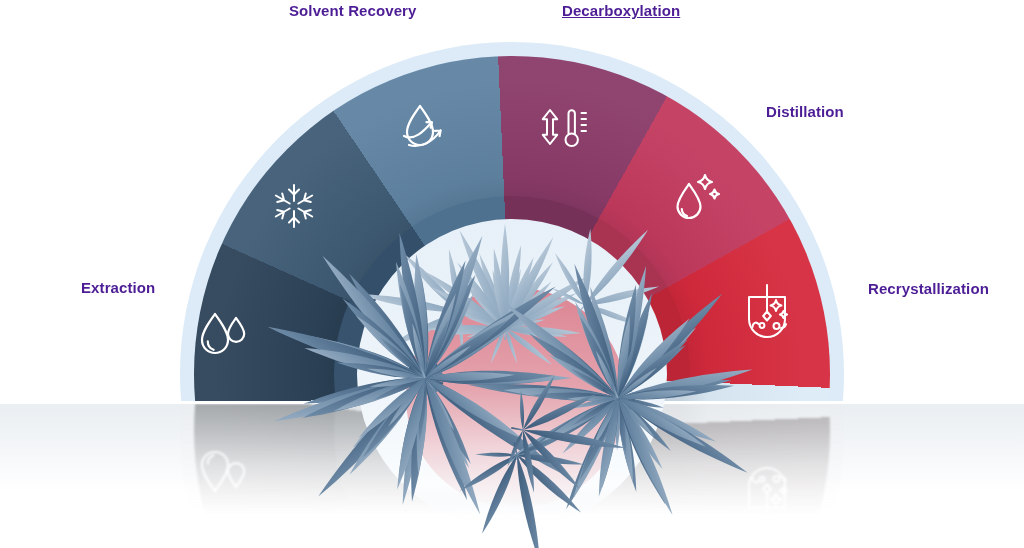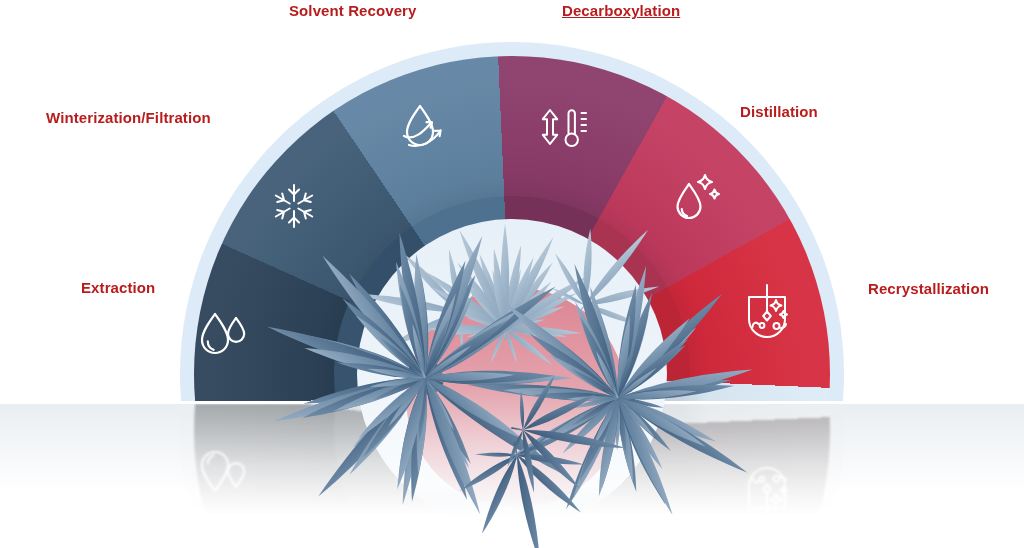--- a/index.html
+++ b/index.html
@@ -24,25 +24,25 @@
   .band{left:154px;top:154px;width:356px;height:356px;}
   .w-icon{position:absolute;}
   .w-icon svg{display:block;}
   
   .center-circle{position:absolute;left:357px;top:219px;width:310px;height:310px;border-radius:50%;
      background:linear-gradient(to bottom,#e7f0f8,#edf4fa 52%,#fbfdfe 86%,rgba(255,255,255,0));}
   .pink-circle{position:absolute;left:406px;top:288px;width:220px;height:220px;border-radius:50%;
      background:linear-gradient(to bottom,#dc8492,#e4a3ad 45%,#f0d3d8 72%,rgba(250,243,244,0));}
   .leaves{position:absolute;left:255px;top:200px;}
   
-  .lbl{position:absolute;font-size:15px;font-weight:700;color:#b91c1c;letter-spacing:0.1px;white-space:nowrap;}
+  .lbl{position:absolute;font-size:15px;font-weight:700;color:#4c1d95;letter-spacing:0.1px;white-space:nowrap;}
   .lbl-solvent{left:289px;top:2px;}
   .lbl-decarb{left:562px;top:2px;text-decoration:underline;}
   .lbl-winter{left:46px;top:109px;}
-  .lbl-distill{left:740px;top:103px;}
+  .lbl-distill{left:766px;top:103px;}
   .lbl-extract{left:43px;top:279px;margin-left:38px;}
   .lbl-recryst{left:868px;top:280px;}
 </style>
 </head>
 <body>
 
 <div class="scene">
 
   <div class="floor"></div>
   <div class="reflection" id="reflection">
@@ -216,19 +216,18 @@
     <use href="#leafShape" fill="url(#lg3)" transform="translate(363 198) rotate(45) scale(1.2)"></use>
     <use href="#leafShape" fill="url(#lg2)" transform="translate(363 198) rotate(78) scale(1.12)"></use>
     <use href="#leafShape" fill="url(#lg3)" transform="translate(363 198) rotate(120) scale(1.22)"></use>
     <use href="#leafShape" fill="url(#lg2)" transform="translate(363 198) rotate(155) scale(1.05)"></use>
 
     <use href="#leafShape" fill="url(#lg3)" transform="translate(262 255) rotate(168) scale(0.9)"></use>
     <use href="#leafShape" fill="url(#lg3)" transform="translate(268 230) rotate(100) scale(0.85)"></use>
   </svg>
 
   <div class="lbl lbl-extract">Extraction</div>
-  <div class="lbl lbl-winter">Winterization/Filtration</div>
   <div class="lbl lbl-solvent">Solvent Recovery</div>
   <div class="lbl lbl-decarb">Decarboxylation</div>
   <div class="lbl lbl-distill">Distillation</div>
   <div class="lbl lbl-recryst">Recrystallization</div>
 
 </div>
 
 </body></html>

